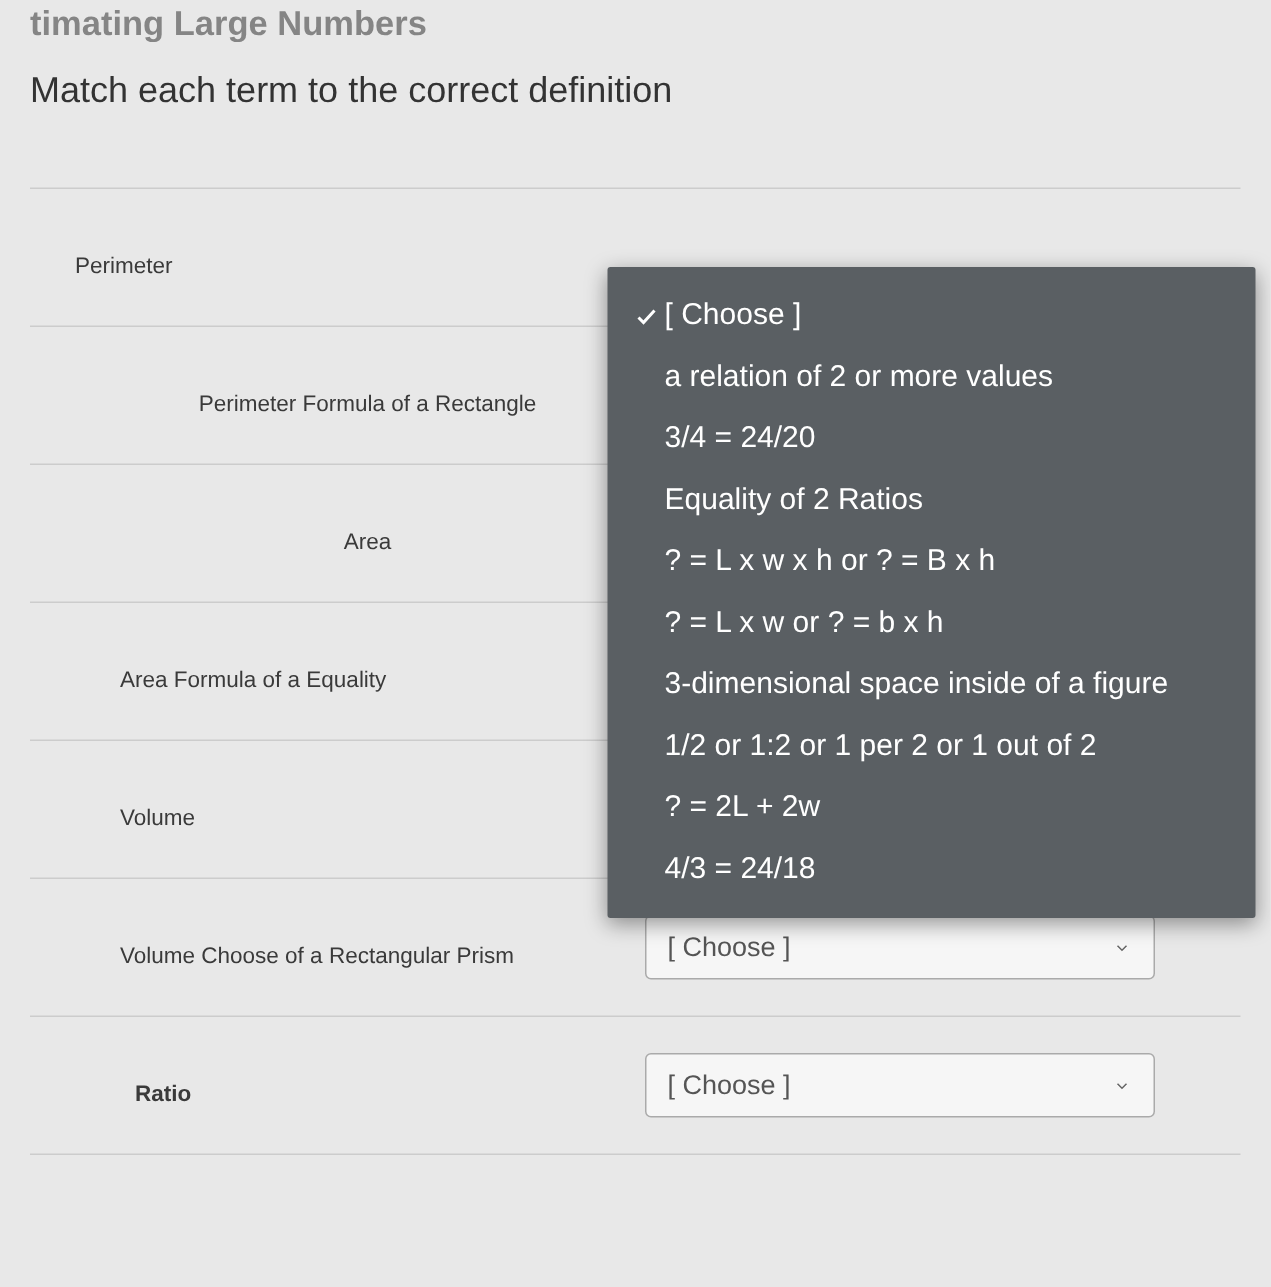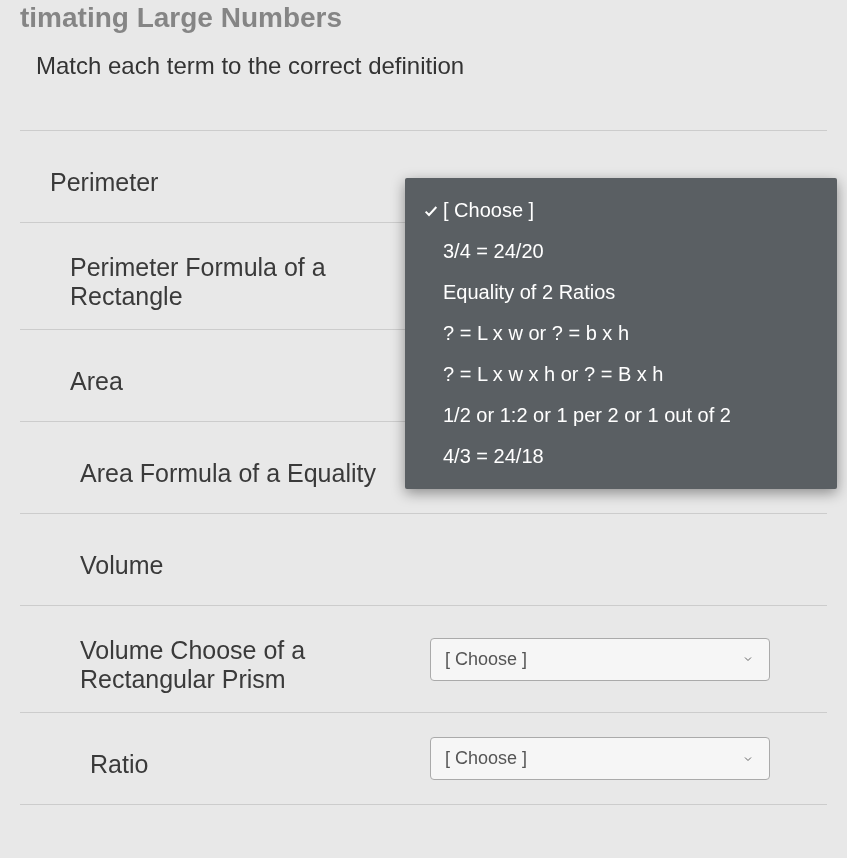--- a/index.html
+++ b/index.html
@@ -9,52 +9,51 @@
       color: #333;
       width: 847px;
       height: 858px;
       overflow: hidden;
       position: relative;
     }
     .page {
       padding: 0 20px;
     }
     .breadcrumb {
-      font-size: 28px;
+      font-size: 23px;
       font-weight: 600;
       color: #444;
       padding: 2px 0 12px 0;
       opacity: 0.6;
     }
     .instruction {
       font-size: 24px;
       color: #333;
       padding: 6px 0 50px 0;
-      margin-left: 16px;
     }
     .match-rows {
       border-top: 1px solid #ccc;
     }
     .match-row {
       display: flex;
       align-items: center;
       min-height: 92px;
       border-bottom: 1px solid #ccc;
       padding: 18px 10px 18px 30px;
     }
     .term {
       flex: 0 0 380px;
-      font-size: 25px;
+      font-size: 15px;
       color: #3a3a3a;
       padding-right: 10px;
       margin-top: 12px;
     }
-    .term.indent1 { padding-left: 20px; }
+    .term.indent1 { padding-left: 20px; text-align: center; }
     .term.indent2 { padding-left: 30px; }
-    .term.indent3 { padding-left: 40px; }
+    .term.indent3 { padding-left: 40px; font-weight: bold; }
     .chooser {
       flex: 1;
       display: flex;
       justify-content: flex-start;
     }
     .select-box {
       display: flex;
       align-items: center;
       justify-content: space-between;
       border: 1px solid #aaa;
@@ -173,35 +172,47 @@
   <div class="dropdown-item">
     <span class="check-col">
       <svg viewBox="0 0 24 24">
           <polyline points="4 13 9 18 20 6"></polyline>
         </svg>
     </span>
     <span class="opt-label">[ Choose ]</span>
   </div>
   <div class="dropdown-item">
     <span class="check-col"></span>
+    <span class="opt-label">a relation of 2 or more values</span>
+  </div>
+  <div class="dropdown-item">
+    <span class="check-col"></span>
     <span class="opt-label">3/4 = 24/20</span>
   </div>
   <div class="dropdown-item">
     <span class="check-col"></span>
     <span class="opt-label">Equality of 2 Ratios</span>
   </div>
   <div class="dropdown-item">
     <span class="check-col"></span>
+    <span class="opt-label">? = L x w x h or ? = B x h</span>
+  </div>
+  <div class="dropdown-item">
+    <span class="check-col"></span>
     <span class="opt-label">? = L x w or ? = b x h</span>
   </div>
   <div class="dropdown-item">
     <span class="check-col"></span>
-    <span class="opt-label">? = L x w x h or ? = B x h</span>
+    <span class="opt-label">3-dimensional space inside of a figure</span>
   </div>
   <div class="dropdown-item">
     <span class="check-col"></span>
     <span class="opt-label">1/2 or 1:2 or 1 per 2 or 1 out of 2</span>
   </div>
   <div class="dropdown-item">
     <span class="check-col"></span>
+    <span class="opt-label">? = 2L + 2w</span>
+  </div>
+  <div class="dropdown-item">
+    <span class="check-col"></span>
     <span class="opt-label">4/3 = 24/18</span>
   </div>
 </div>
 
 </body></html>

